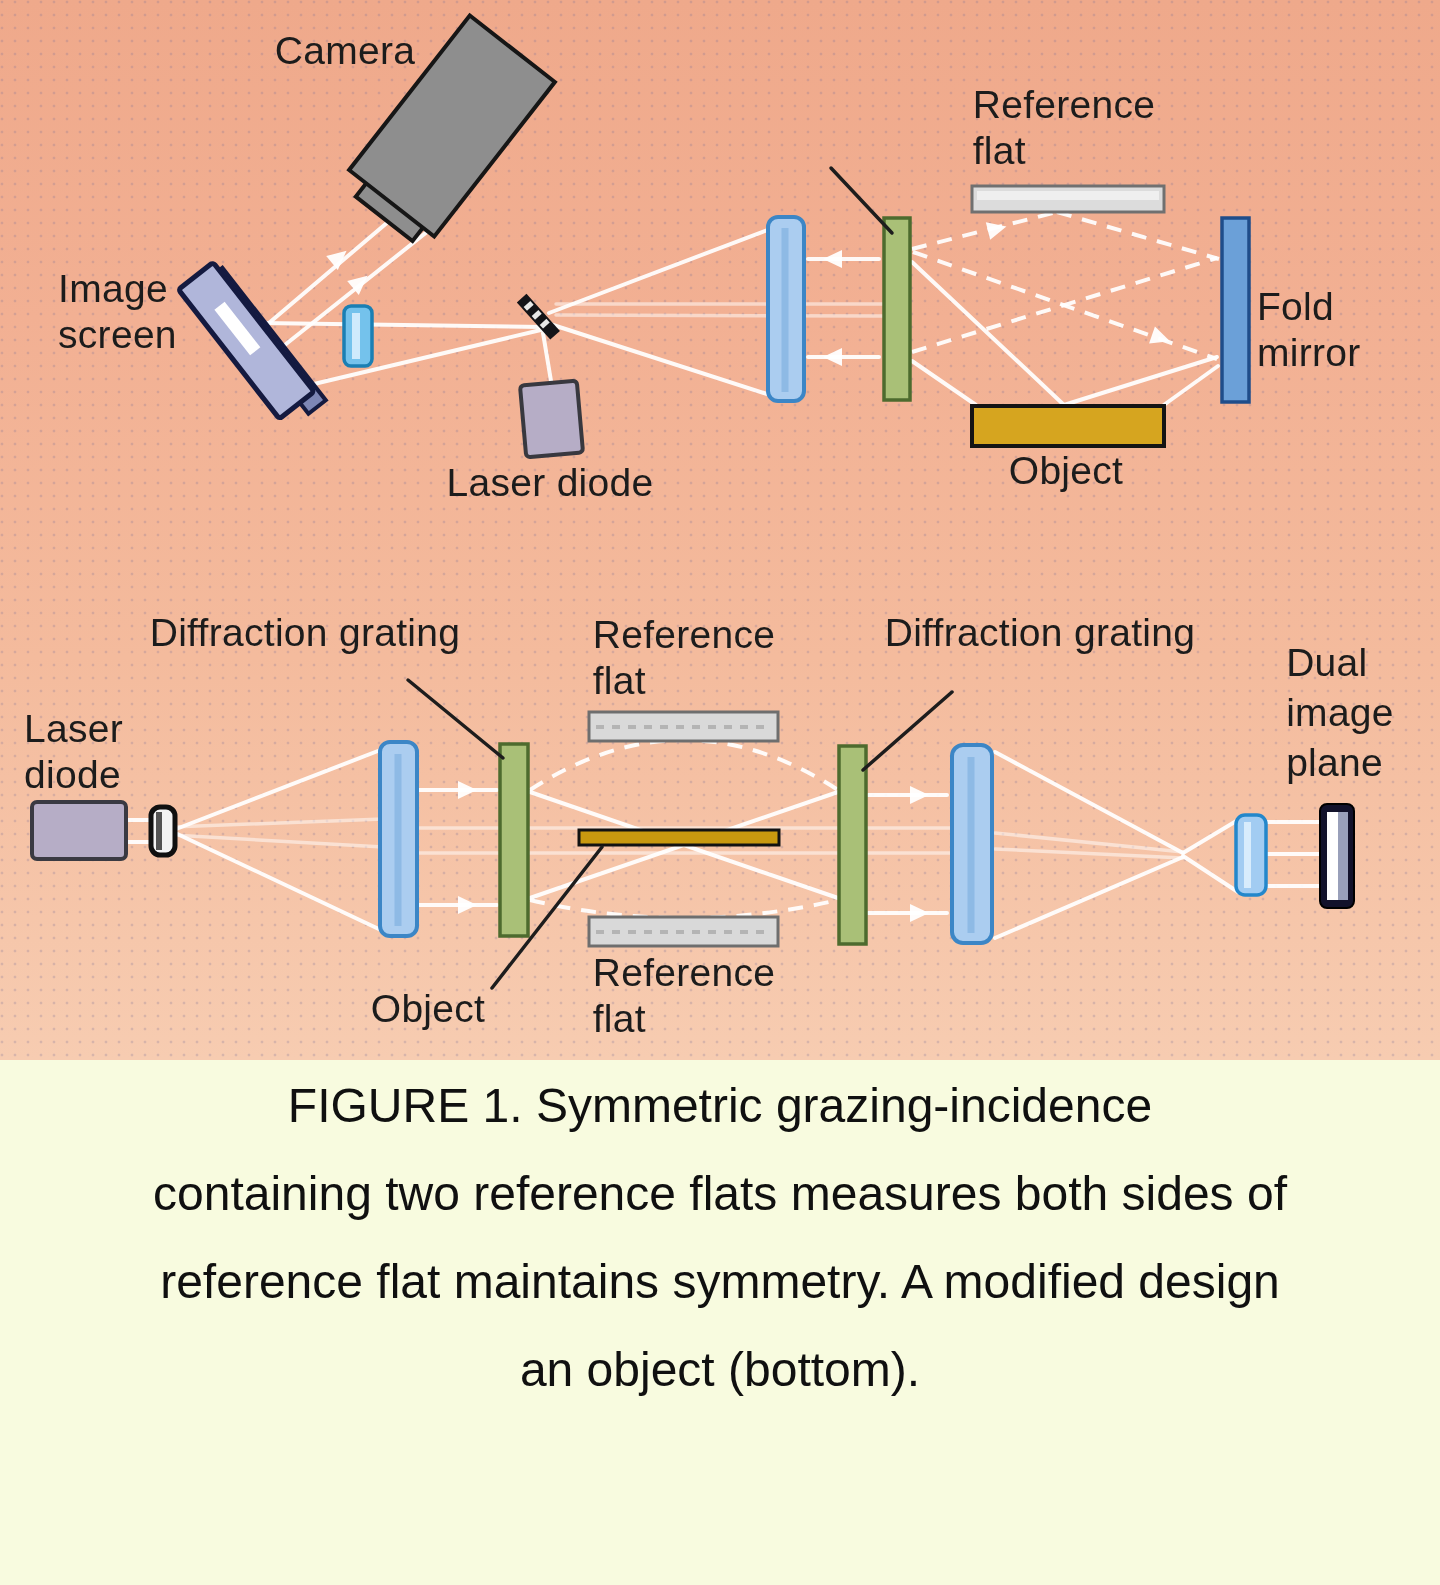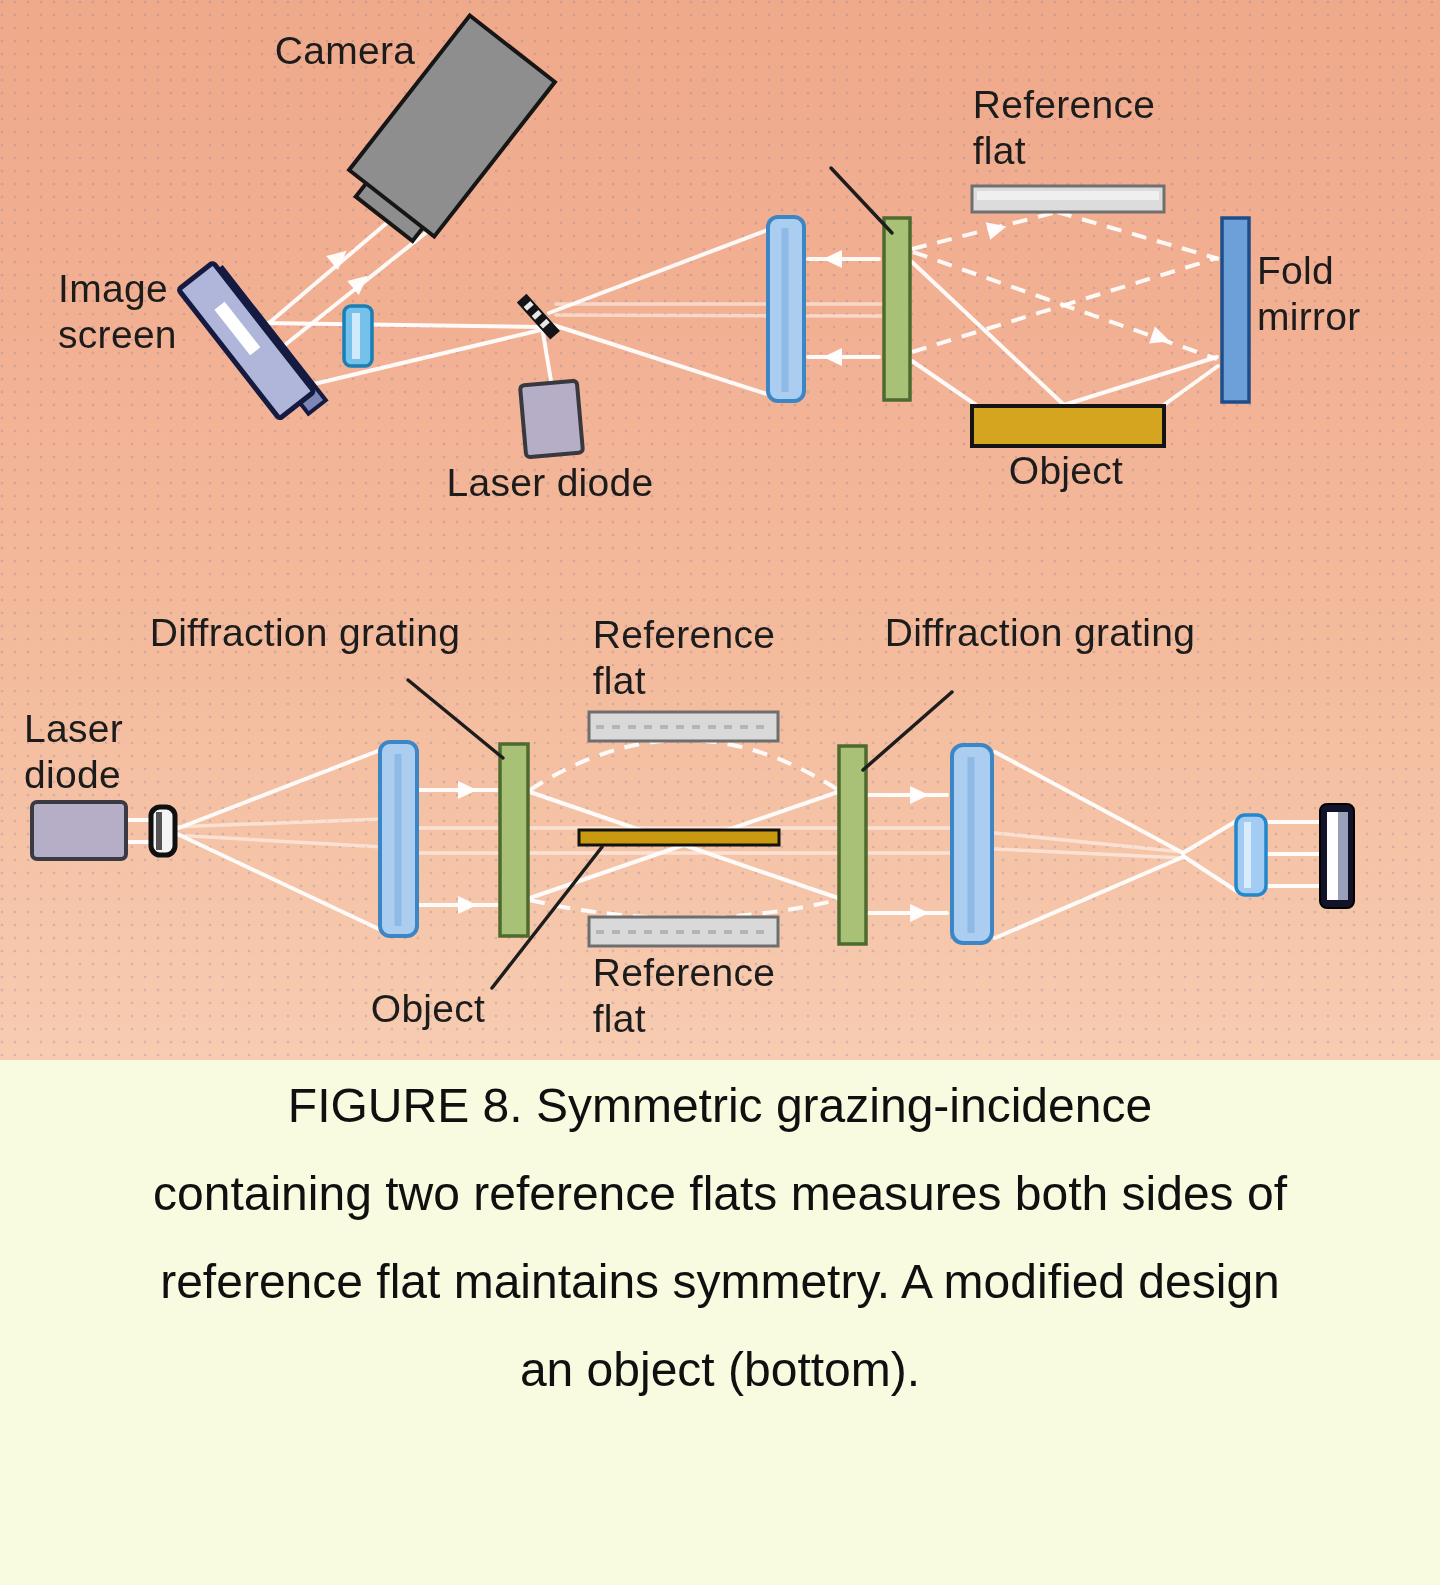--- a/index.html
+++ b/index.html
@@ -192,37 +192,40 @@
 
       <line class="ptr" x1="831" y1="168" x2="892" y2="233"></line>
       <line class="ptr" x1="408" y1="680" x2="503" y2="758"></line>
       <line class="ptr" x1="952" y1="692" x2="863" y2="770"></line>
       <line class="ptr" x1="492" y1="988" x2="602" y2="847"></line>
     </svg>
 
     <div class="lbl center" style="left:345px;top:28px;">Camera</div>
     <div class="lbl center" style="left:1064px;top:82px;">Reference
 flat</div>
-    <div class="lbl" style="left:1257px;top:248px;">Fold
+    <div class="lbl" style="left:1257px;top:284px;">Fold
 mirror</div>
     <div class="lbl" style="left:58px;top:266px;">Image
 screen</div>
     <div class="lbl center" style="left:550px;top:460px;">Laser diode</div>
     <div class="lbl center" style="left:1066px;top:448px;">Object</div>
 
     <div class="lbl" style="left:24px;top:706px;">Laser
 diode</div>
     <div class="lbl center" style="left:305px;top:610px;">Diffraction grating</div>
     <div class="lbl center" style="left:684px;top:612px;">Reference
 flat</div>
     <div class="lbl center" style="left:1040px;top:610px;">Diffraction grating</div>
+    <div class="lbl center wide" style="left:1340px;top:638px;">Dual
+image
+plane</div>
     <div class="lbl center" style="left:428px;top:986px;">Object</div>
     <div class="lbl center" style="left:684px;top:950px;">Reference
 flat</div>
   </div>
 
   <div class="caption">
-    <div>FIGURE 8. Symmetric grazing-incidence</div>
+    <div>FIGURE 1. Symmetric grazing-incidence</div>
     <div>containing two reference flats measures both sides of</div>
     <div>reference flat maintains symmetry. A modified design</div>
     <div>an object (bottom).</div>
   </div>
 </div>
 
 </body></html>

